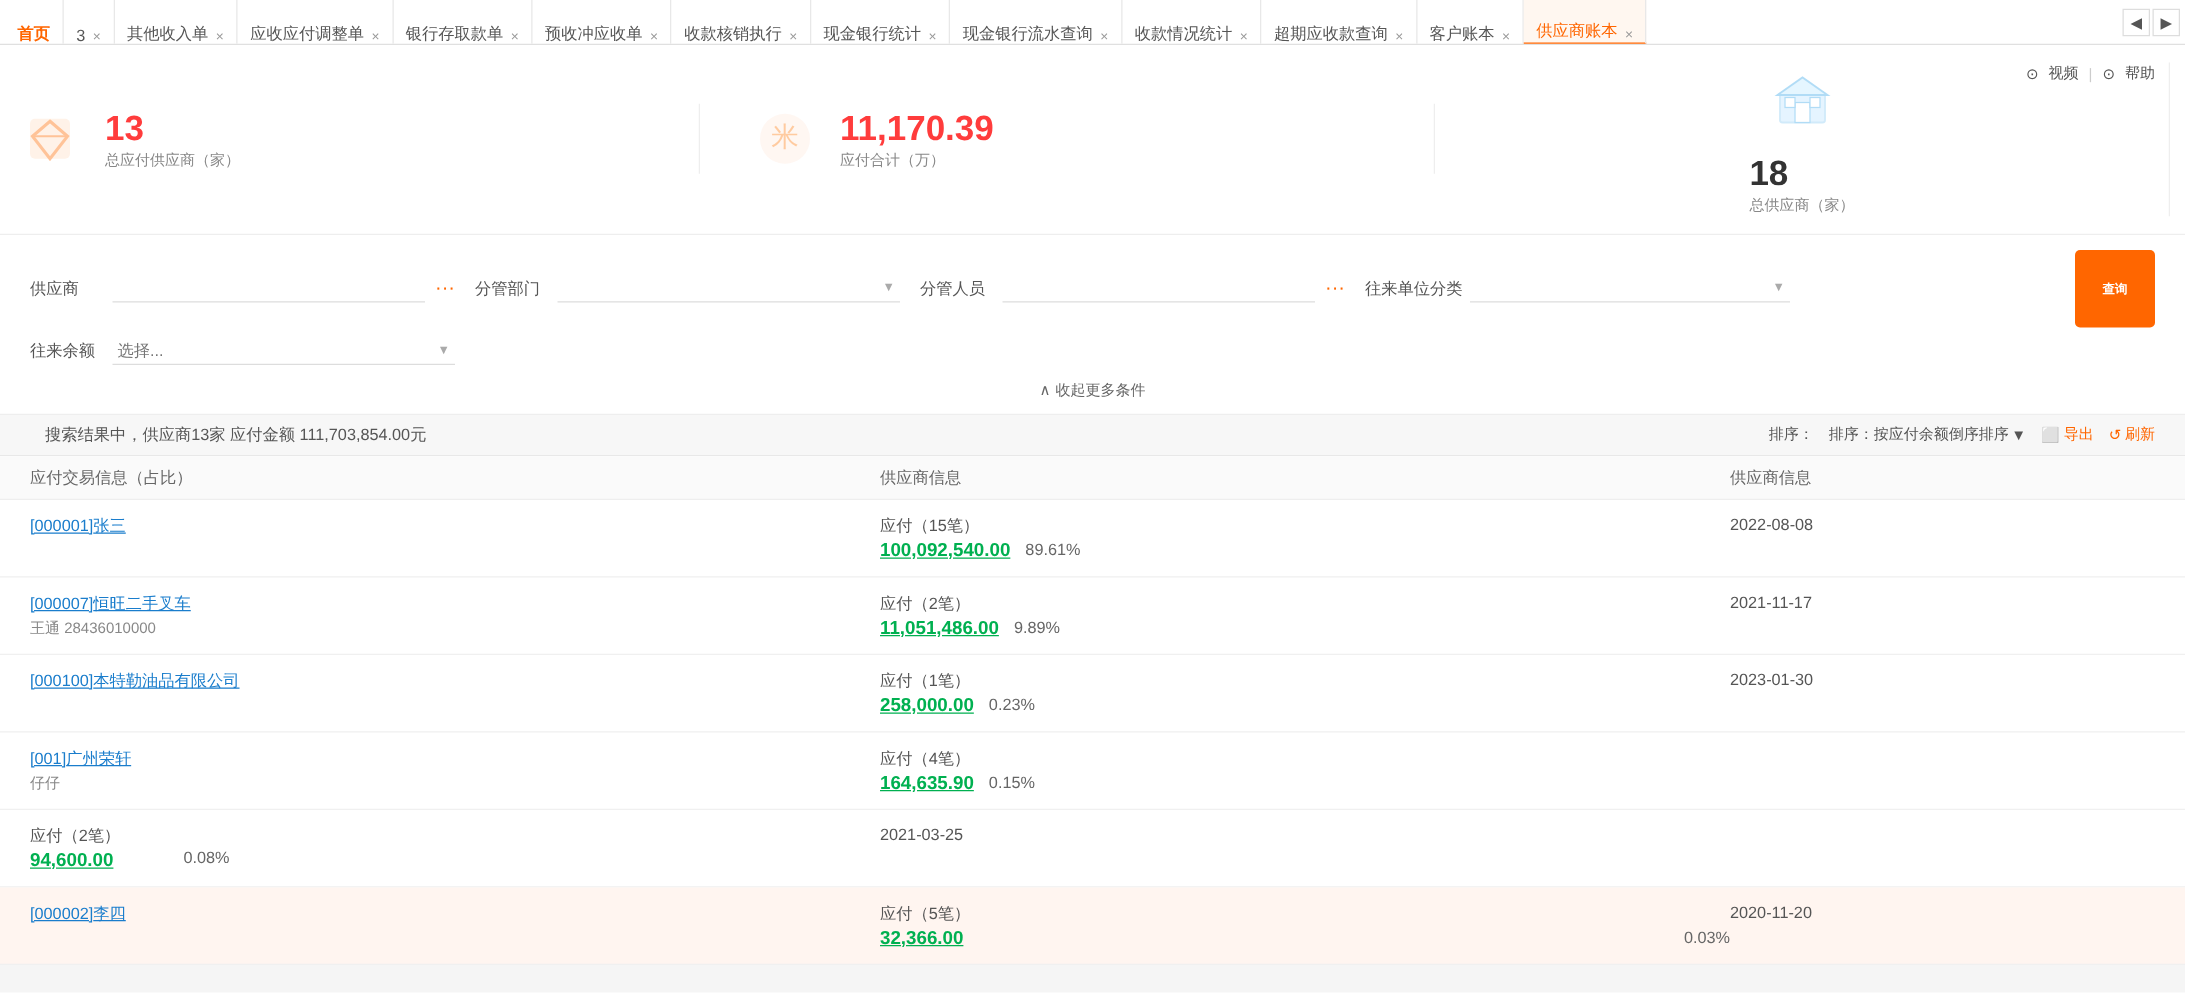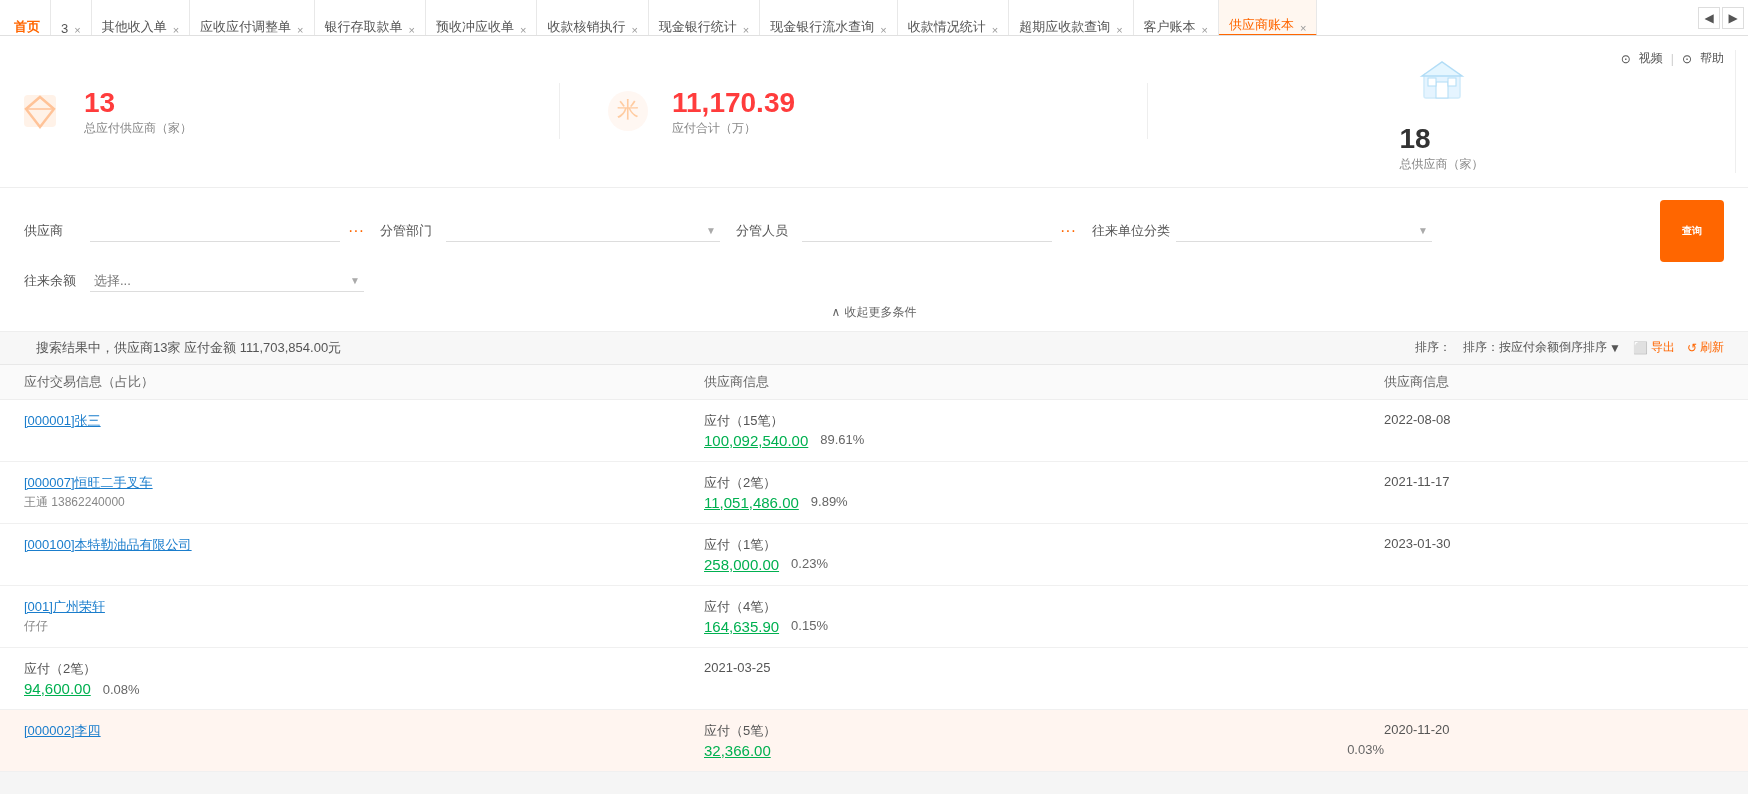--- a/index.html
+++ b/index.html
@@ -266,21 +266,21 @@
       color: #888;
       margin-top: 2px;
     }
     .payable-info .pay-title {
       font-size: 13px;
       color: #555;
     }
     .payable-info .pay-amount {
       font-size: 15px;
       color: #00b050;
-      font-weight: normal;
+      font-weight: bold;
       text-decoration: underline;
       cursor: pointer;
       margin-top: 2px;
     }
     .payable-info .pay-percent {
       font-size: 13px;
       color: #666;
       margin-left: 12px;
     }
     .last-pay-date {
@@ -498,21 +498,21 @@
       </div>
     </div>
     <div class="last-pay-date">2022-08-08</div>
   </div>
 
   <div class="table-row">
     <div>
       <div class="supplier-link">
         <span>[000007]</span><span>恒旺二手叉车</span>
       </div>
-      <div class="supplier-sub">王通  13862240000</div>
+      <div class="supplier-sub">王通  28436010000</div>
     </div>
     <div class="payable-info">
       <div class="pay-title">应付（2笔）</div>
       <div style="display:flex; align-items:center;">
         <span class="pay-amount">11,051,486.00</span>
         <span class="pay-percent">9.89%</span>
       </div>
     </div>
     <div class="last-pay-date">2021-11-17</div>
   </div>
@@ -546,21 +546,21 @@
         <span class="pay-amount">164,635.90</span>
         <span class="pay-percent">0.15%</span>
       </div>
     </div>
     <div class="last-pay-date"></div>
   </div>
 
   <div class="table-row">
     <div class="payable-info">
       <div class="pay-title">应付（2笔）</div>
-      <div style="display:flex; align-items:flex-end;">
+      <div style="display:flex; align-items:flex-start;gap:44px;">
         <span class="pay-amount">94,600.00</span>
         <span class="pay-percent">0.08%</span>
       </div>
     </div>
     <div class="last-pay-date">2021-03-25</div>
   </div>
 
   <div class="table-row highlighted">
     <div>
       <div class="supplier-link">

